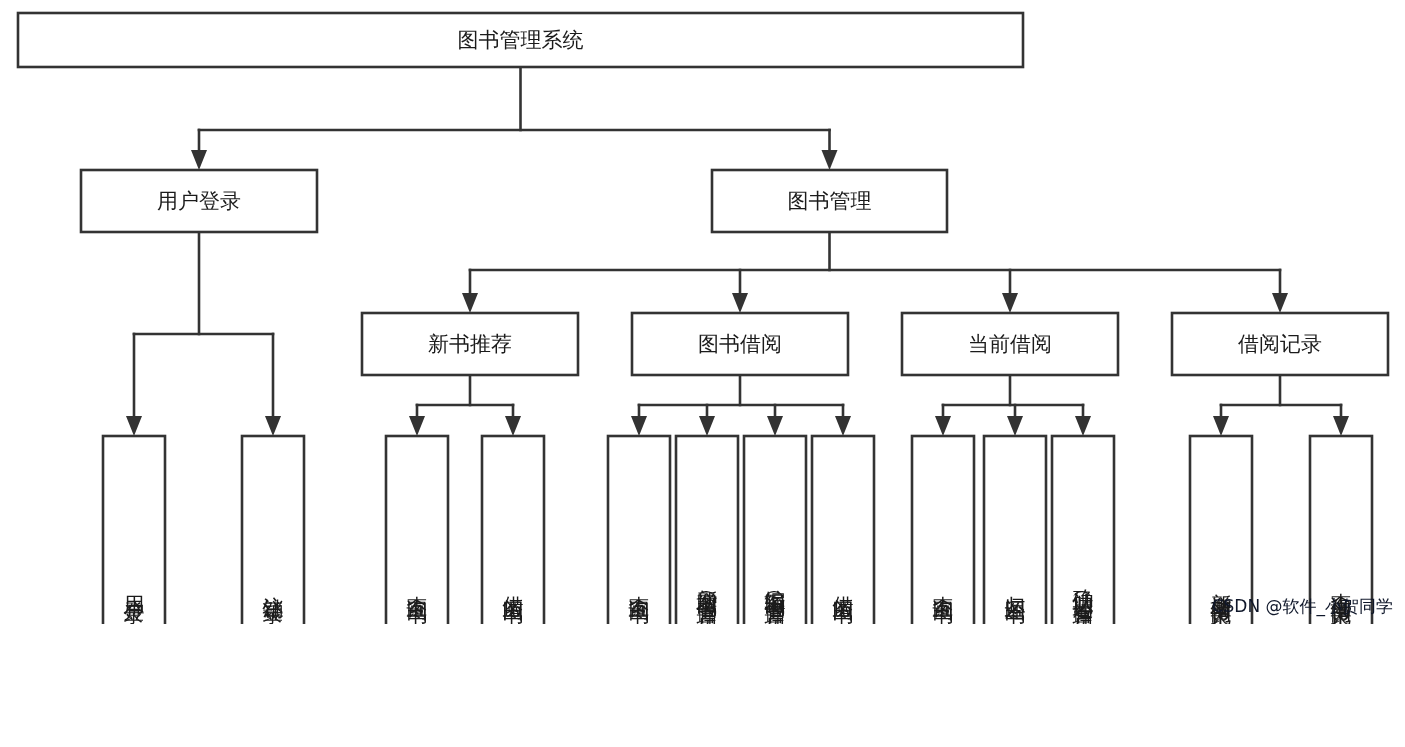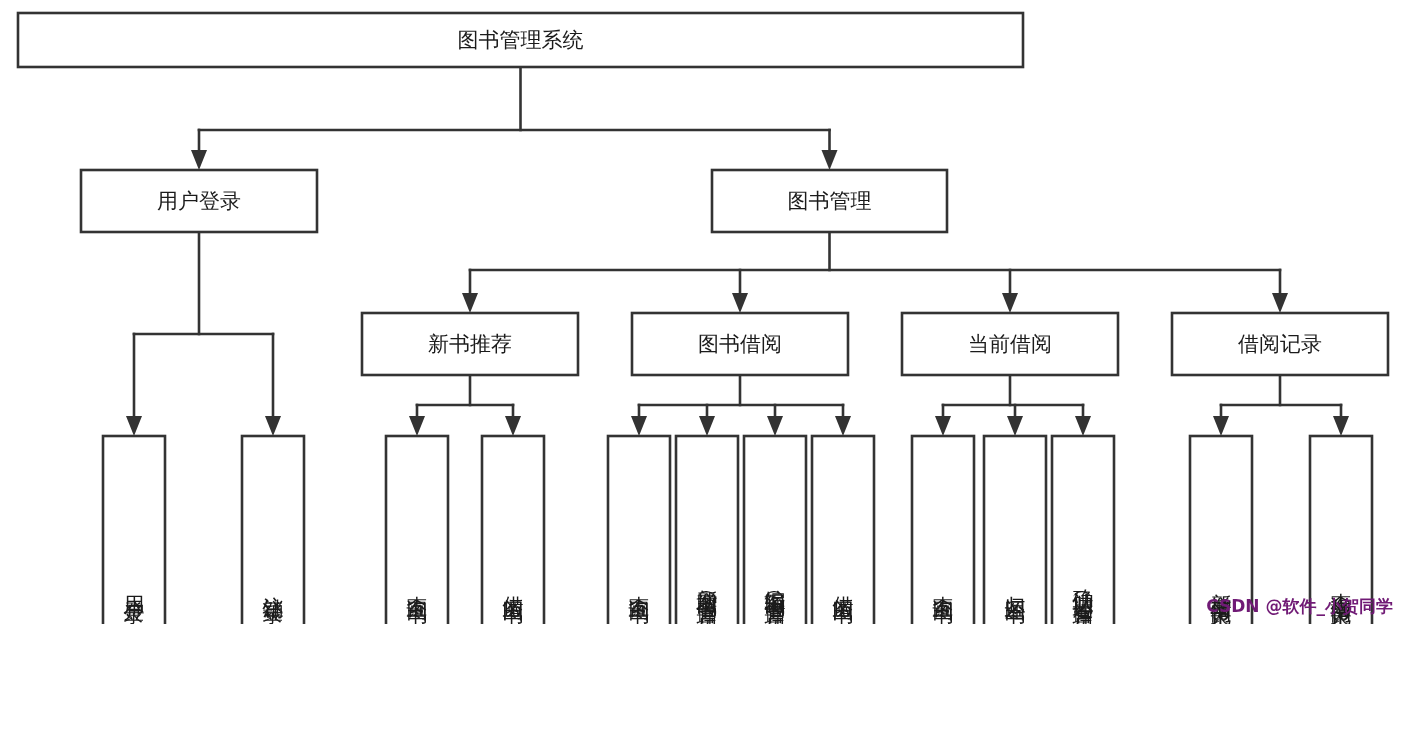--- a/index.html
+++ b/index.html
@@ -59,24 +59,23 @@
     white-space: nowrap;
     pointer-events: none;
     user-select: none;
   }
   .watermark {
     position: absolute;
     right: 12px;
     bottom: 6px;
     font-family: "DejaVu Sans", "Liberation Sans", sans-serif;
     font-size: 17px;
-    color: #701a75;
+    color: #0f172a;
     white-space: nowrap;
     user-select: none;
-    font-weight: bold;
   }
 </style>
 </head>
 <body>
 
 <div id="canvas">
 
   <svg id="diagram" viewBox="0 0 1405 747">
     <g id="connector-layer">
         <line x1="520.5" y1="67" x2="520.5" y2="130" class="conn"></line>

